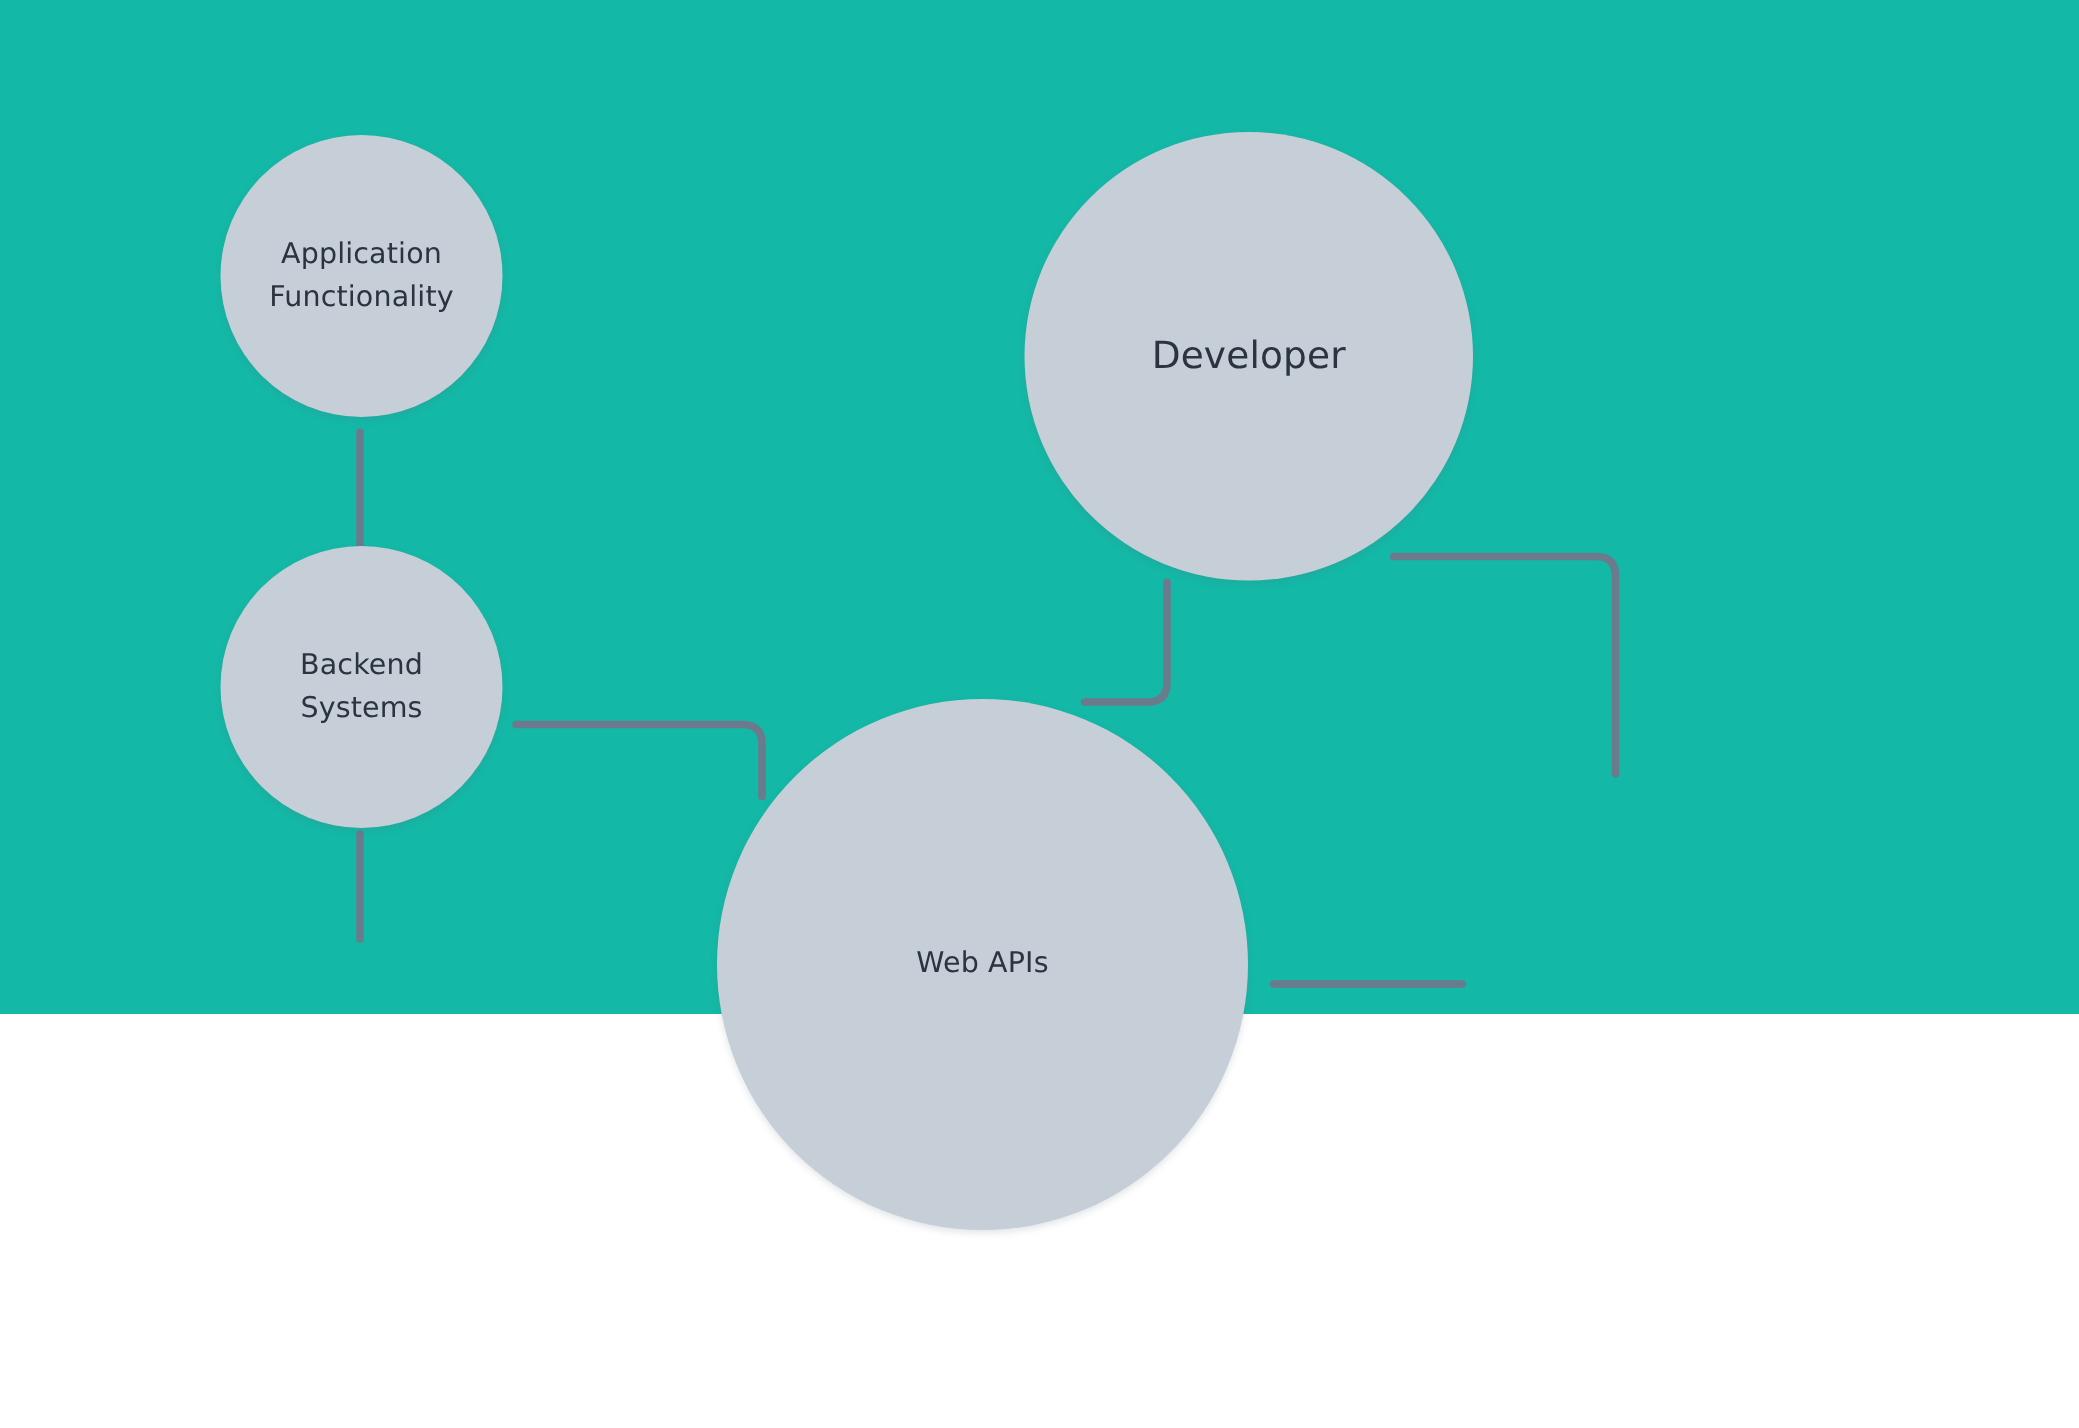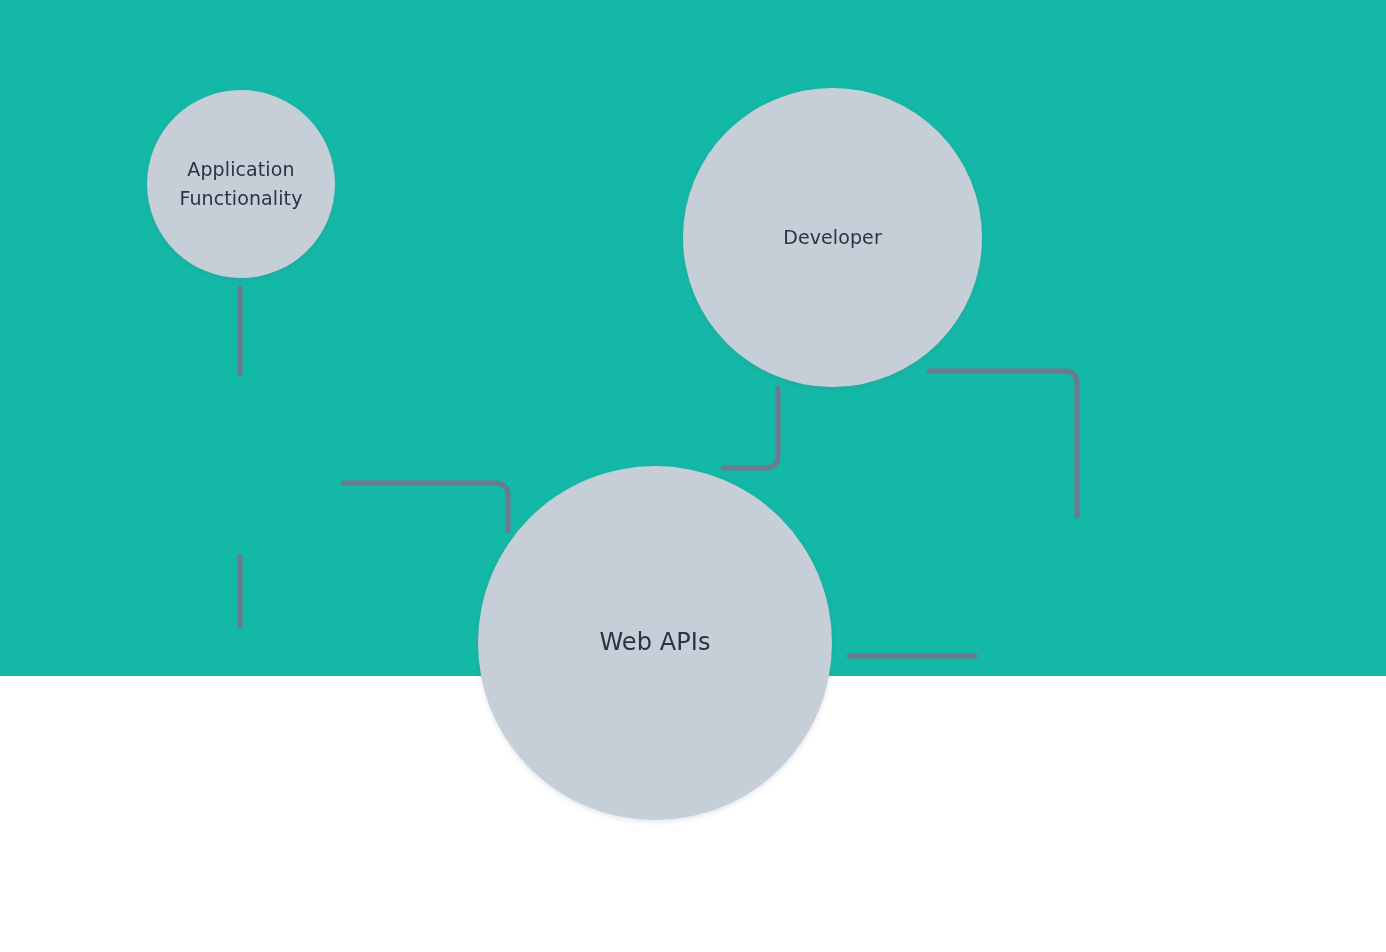--- a/index.html
+++ b/index.html
@@ -65,22 +65,22 @@
     width: 354px; height: 354px;
   }
   #node-developer {
     left: 683px; top: 88px;
     width: 299px; height: 299px;
   }
   #node-web-mobile-applications {
     left: 982px; top: 520px;
     width: 300px; height: 300px;
   }
-  #node-web-apis .node-label { font-size: 24px; }
-  #node-developer .node-label { font-size: 19px; }
+  #node-web-apis .node-label { font-size: 19px; }
+  #node-developer .node-label { font-size: 25px; }
 </style>
 </head>
 <body>
 
 <div id="diagram-canvas">
 
   <svg id="connector-layer" viewBox="0 0 1386 952" width="1386" height="952" xmlns="http://www.w3.org/2000/svg">
     <g fill="none" stroke="#6b7a8c" stroke-width="5" stroke-linecap="round" stroke-linejoin="round">
       <path d="M 240 288 L 240 374"></path>
       <path d="M 240 556 L 240 626"></path>
@@ -89,20 +89,24 @@
       <path d="M 929 371 L 1064 371 Q 1077 371 1077 384 L 1077 516"></path>
       <path d="M 849 656 L 975 656"></path>
     </g>
   </svg>
 
   <div class="node" id="node-application-functionality">
     <span class="node-label">Application
 Functionality</span>
   </div>
 
+  <div class="node" id="node-backend-systems">
+    <span class="node-label">Backend
+Systems</span>
+  </div>
 
 
   <div class="node" id="node-web-apis">
     <span class="node-label">Web APIs</span>
   </div>
 
   <div class="node" id="node-developer">
     <span class="node-label">Developer</span>
   </div>
 

